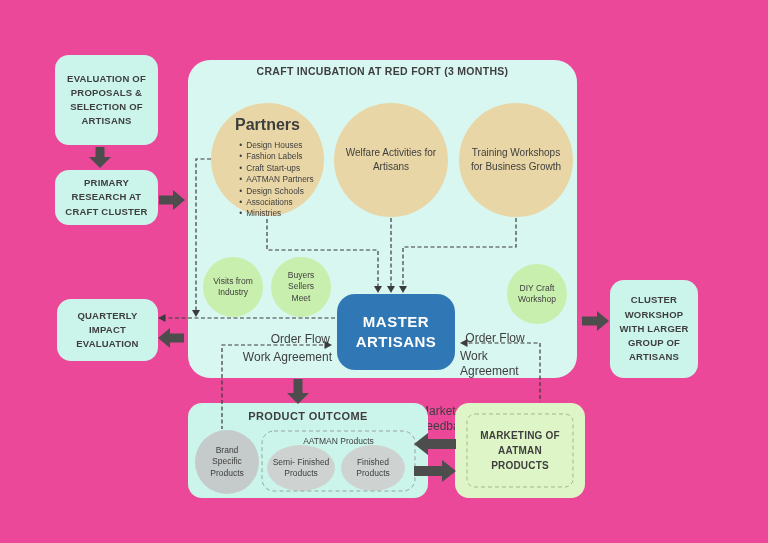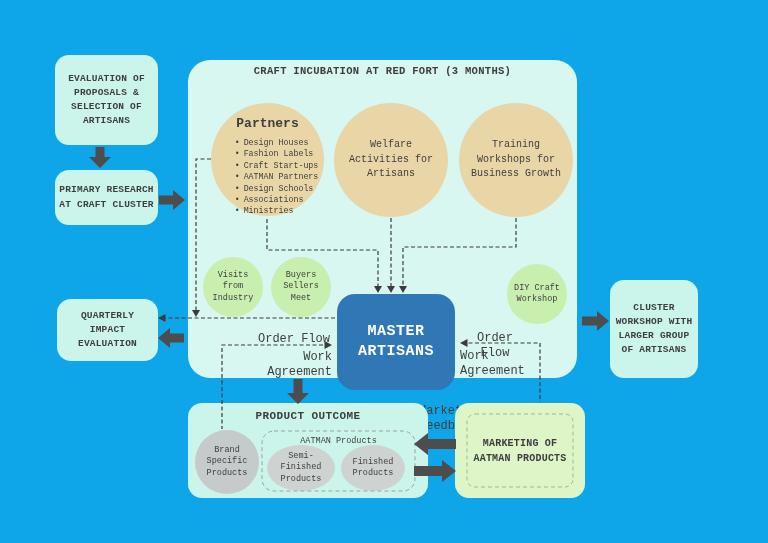--- a/index.html
+++ b/index.html
@@ -1,29 +1,29 @@
 <!DOCTYPE html>
 <html style="--cyan-box: #cbf4ea; --container: #d8f7f1; --tan: #e9d6a6; --green-circle: #c9efae; --facility-gray: #efefec; --master-blue: #2f77b5; --gray-circle: #c5cbca; --ellipse-gray: #ced3d1; --marketing-green: #def6c7; --arrow-dark: #4d4d4d; --connector-dark: #3b3b3b; --text-dark: #3e3e3e; --dash-gray: #97a5a0; --dash-green-gray: #a4b593;"><head>
 <meta charset="utf-8">
 <style>
   html,body{margin:0;padding:0;background:#fff;}
-  .canvas{position:relative;width:768px;height:543px;background:#0ea5e9;overflow:hidden;
-          font-family:Liberation Mono, monospace;color:var(--text-dark);}
+  .canvas{position:relative;width:768px;height:543px;background:#ec4899;overflow:hidden;
+          font-family:Liberation Sans, sans-serif;color:var(--text-dark);}
   .abs{position:absolute;box-sizing:border-box;}
   .box{background:var(--cyan-box);border-radius:14px;display:flex;align-items:center;justify-content:center;
        text-align:center;font-weight:bold;font-size:9.5px;line-height:1.5;letter-spacing:.2px;color:var(--text-dark);}
   .container{background:var(--container);border-radius:22px;}
   .container-title{font-weight:bold;font-size:10.5px;letter-spacing:.3px;text-align:center;}
   .circle{border-radius:50%;display:flex;align-items:center;justify-content:center;text-align:center;}
   .tan{background:var(--tan);}
   .green{background:var(--green-circle);}
   .big-circle-label{font-size:10px;font-weight:500;line-height:1.45;}
   .small-circle-label{font-size:8.5px;font-weight:500;line-height:1.35;}
   .partners-circle{flex-direction:column;justify-content:flex-start;padding-top:13px;}
-  .partners-title{font-size:13px;font-weight:600;margin-bottom:2px;}
+  .partners-title{font-size:16px;font-weight:600;margin-bottom:2px;}
   .partners-list{text-align:left;padding:0 0 0 18px;margin:4px;list-style:none;}
   .partners-list li{font-size:8.3px;line-height:11.4px;font-weight:500;}
   .partners-list li::before{content:"\2022";margin-right:4px;}
   .master{background:var(--master-blue);border-radius:18px;color:#ffffff;font-weight:bold;
           font-size:15px;line-height:1.35;letter-spacing:.5px;display:flex;align-items:center;justify-content:center;text-align:center;}
   .po-box{background:var(--cyan-box);border-radius:14px;}
   .po-title{font-weight:bold;font-size:11px;letter-spacing:.4px;text-align:center;}
   .gray-circle{background:var(--gray-circle);}
   .gray-ellipse{background:var(--ellipse-gray);border-radius:50%;display:flex;align-items:center;justify-content:center;text-align:center;}
   .marketing{background:var(--marketing-green);border-radius:14px;display:flex;align-items:center;justify-content:center;
@@ -57,21 +57,21 @@
       <li>Ministries</li>
     </ul>
   </div>
   <div class="abs circle tan big-circle-label" style="left:334px;top:103px;width:114px;height:114px;padding:10px;">Welfare Activities for Artisans</div>
   <div class="abs circle tan big-circle-label" style="left:459px;top:103px;width:114px;height:114px;padding:9px;">Training Workshops for Business Growth</div>
 
   <div class="abs circle green small-circle-label" style="left:203px;top:257px;width:60px;height:60px;padding:7px;">Visits from Industry</div>
   <div class="abs circle green small-circle-label" style="left:271px;top:257px;width:60px;height:60px;padding:7px;">Buyers Sellers Meet</div>
   <div class="abs circle green small-circle-label" style="left:507px;top:264px;width:60px;height:60px;padding:7px;">DIY Craft Workshop</div>
 
-  <div class="abs master" style="left:337px;top:294px;width:118px;height:96px;padding:22px;">MASTER ARTISANS</div>
+  <div class="abs master" style="left:337px;top:294px;width:118px;height:76px;padding:22px;">MASTER ARTISANS</div>
 
   <div class="abs conn-label" style="left:240px;top:332px;width:90px;text-align:right;">Order Flow</div>
   <div class="abs conn-label" style="left:238px;top:350px;width:94px;text-align:right;">Work Agreement</div>
   <div class="abs conn-label" style="left:463px;top:331px;width:64px;text-align:center;">Order Flow</div>
   <div class="abs conn-label" style="left:460px;top:349px;width:74px;text-align:left;">Work Agreement</div>
   <div class="abs conn-label" style="left:419px;top:404px;width:44px;text-align:left;">Market Feedback</div>
 
   <div class="abs po-box" style="left:188px;top:403px;width:240px;height:95px;"></div>
   <div class="abs po-title" style="left:188px;top:410px;width:240px;">PRODUCT OUTCOME</div>
   <div class="abs circle gray-circle small-circle-label" style="left:195px;top:430px;width:64px;height:64px;padding:7px;">Brand Specific Products</div>

